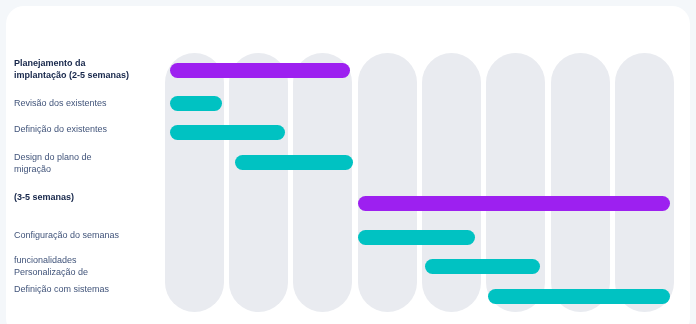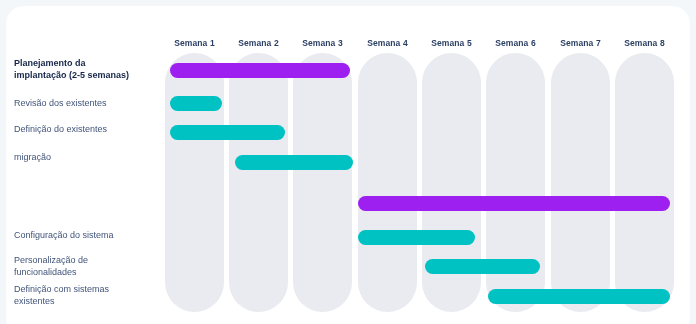--- a/index.html
+++ b/index.html
@@ -71,57 +71,48 @@
       <div class="col-bg" style="left: 159px; width: 59px; background: rgb(233, 235, 240);"></div>
       <div class="col-bg" style="left: 223px; width: 59px; background: rgb(233, 235, 240);"></div>
       <div class="col-bg" style="left: 287px; width: 59px; background: rgb(233, 235, 240);"></div>
       <div class="col-bg" style="left: 352px; width: 59px; background: rgb(233, 235, 240);"></div>
       <div class="col-bg" style="left: 416px; width: 59px; background: rgb(233, 235, 240);"></div>
       <div class="col-bg" style="left: 480px; width: 59px; background: rgb(233, 235, 240);"></div>
       <div class="col-bg" style="left: 545px; width: 59px; background: rgb(233, 235, 240);"></div>
       <div class="col-bg" style="left: 609px; width: 59px; background: rgb(233, 235, 240);"></div>
     </div>
 
-  <div id="header">
-      <div class="col-head" style="left: 159px; width: 59px; color: rgb(43, 63, 99);">Semana 1</div>
-      <div class="col-head" style="left: 223px; width: 59px; color: rgb(43, 63, 99);">Semana 2</div>
-      <div class="col-head" style="left: 287px; width: 59px; color: rgb(43, 63, 99);">Semana 3</div>
-      <div class="col-head" style="left: 352px; width: 59px; color: rgb(43, 63, 99);">Semana 4</div>
-      <div class="col-head" style="left: 416px; width: 59px; color: rgb(43, 63, 99);">Semana 5</div>
-      <div class="col-head" style="left: 480px; width: 59px; color: rgb(43, 63, 99);">Semana 6</div>
-      <div class="col-head" style="left: 545px; width: 59px; color: rgb(43, 63, 99);">Semana 7</div>
-      <div class="col-head" style="left: 609px; width: 59px; color: rgb(43, 63, 99);">Semana 8</div>
-    </div>
 
   <div id="labels">
       <div class="row-label group" style="top: 52px; color: rgb(22, 38, 74);">
         <div>Planejamento da</div>
         <div>implantação (2-5 semanas)</div>
       </div>
       <div class="row-label" style="top: 92px; color: rgb(65, 84, 122);">
         <div>Revisão dos existentes</div>
       </div>
       <div class="row-label" style="top: 118px; color: rgb(65, 84, 122);">
         <div>Definição do existentes</div>
       </div>
       <div class="row-label" style="top: 146px; color: rgb(65, 84, 122);">
+        <div>Design do plano de</div>
         <div>migração</div>
       </div>
       <div class="row-label group" style="top: 186px; color: rgb(22, 38, 74);">
+        <div>(3-5 semanas)</div>
       </div>
       <div class="row-label" style="top: 224px; color: rgb(65, 84, 122);">
-        <div>Configuração do sistema</div>
+        <div>Configuração do semanas</div>
       </div>
       <div class="row-label" style="top: 249px; color: rgb(65, 84, 122);">
+        <div>funcionalidades</div>
         <div>Personalização de</div>
-        <div>funcionalidades</div>
       </div>
       <div class="row-label" style="top: 278px; color: rgb(65, 84, 122);">
         <div>Definição com sistemas</div>
-        <div>existentes</div>
       </div>
     </div>
 
   <div id="bars">
       <div class="bar purple" style="left: 164px; width: 180px; top: 57px; background: rgb(157, 32, 240);"></div>
       <div class="bar cyan" style="left: 164px; width: 52px; top: 90px; background: rgb(0, 194, 194);"></div>
       <div class="bar cyan" style="left: 164px; width: 115px; top: 119px; background: rgb(0, 194, 194);"></div>
       <div class="bar cyan" style="left: 229px; width: 118px; top: 149px; background: rgb(0, 194, 194);"></div>
       <div class="bar purple" style="left: 352px; width: 312px; top: 190px; background: rgb(157, 32, 240);"></div>
       <div class="bar cyan" style="left: 352px; width: 117px; top: 224px; background: rgb(0, 194, 194);"></div>

